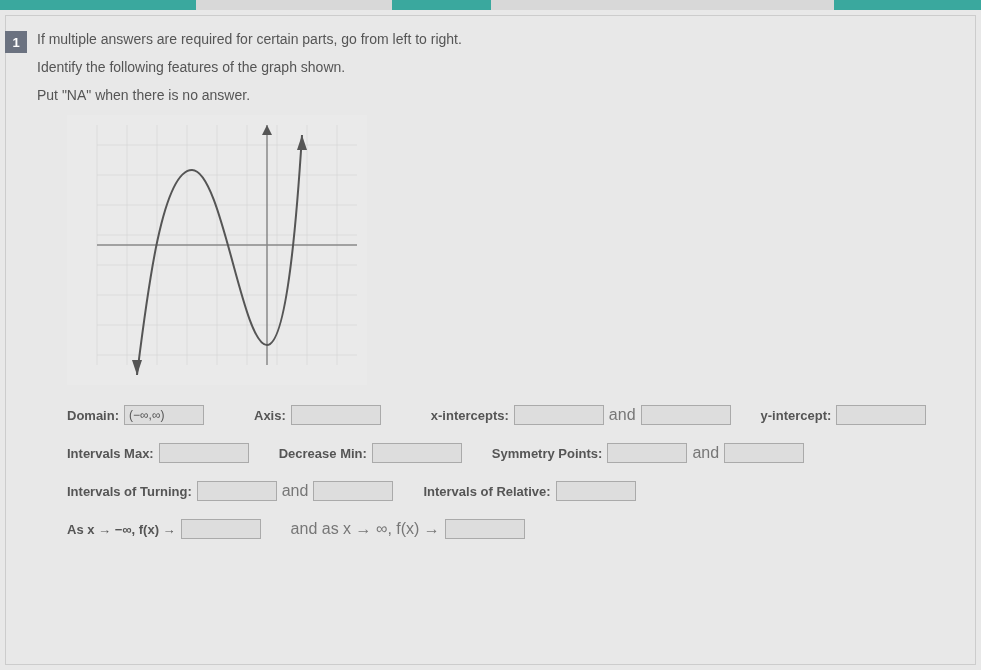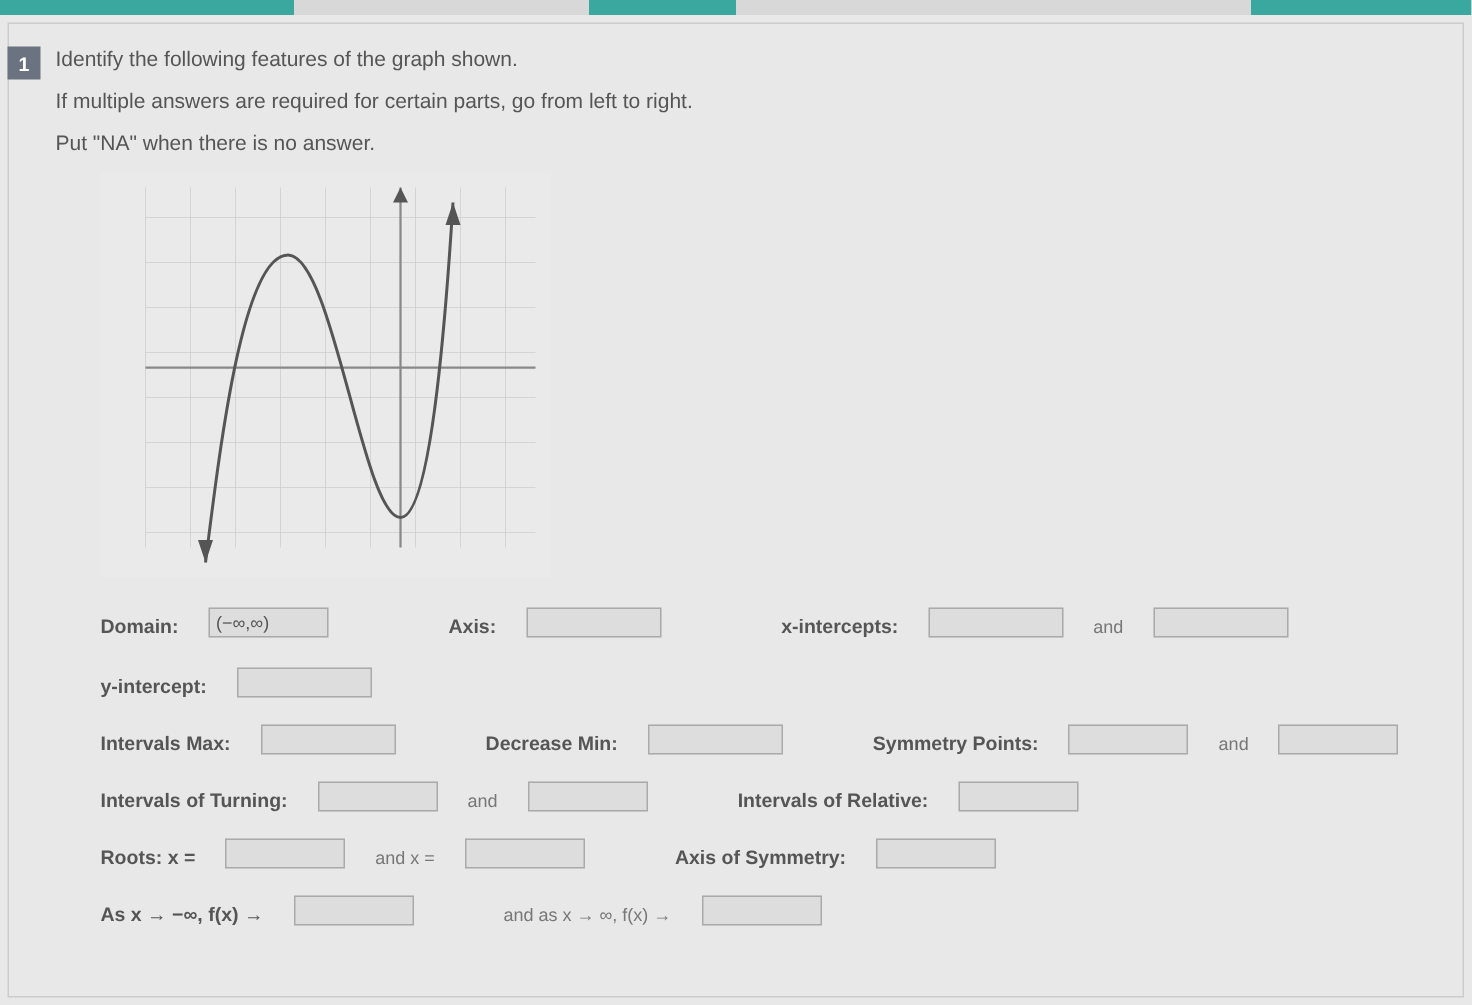--- a/index.html
+++ b/index.html
@@ -55,27 +55,27 @@
     .axis { stroke: #888; stroke-width: 1.5; }
     .curve { stroke: #555; stroke-width: 2; fill: none; }
     .arrow { fill: #555; }
     .answers {
       margin-left: 30px;
       font-size: 13px;
       color: #555;
     }
     .row {
       display: flex;
-      align-items: flex-end;
+      align-items: center;
       flex-wrap: wrap;
-      gap: 20px;
+      gap: 5px;
       margin-bottom: 18px;
     }
     .label { font-weight: bold; color: #555; white-space: nowrap; }
-    .sublabel { color: #777; font-size: 12px; white-space: nowrap; }
+    .sublabel { color: #777; font-size: 16px; white-space: nowrap; }
     input[type="text"] {
       border: 1px solid #aaa;
       background: #ddd;
       height: 20px;
       padding: 2px 4px;
       font-size: 12px;
       color: #555;
     }
     .w-md { width: 80px; }
     .w-lg { width: 90px; }
@@ -84,22 +84,22 @@
   </style>
 </head>
 <body>
 
 <div class="top-bar"></div>
 
 <div class="page">
   <div class="question-header">
     <div class="question-num">1</div>
     <div class="question-content">
+      <p class="q-line">If multiple answers are required for certain parts, go from left to right.</p>
       <p class="q-line">Identify the following features of the graph shown.</p>
-      <p class="q-line">If multiple answers are required for certain parts, go from left to right.</p>
       <p class="q-line">Put "NA" when there is no answer.</p>
 
       <div class="graph-area">
         <svg width="300" height="270" viewBox="0 0 300 270">
           <g>
             <line class="grid-line" x1="30" y1="10" x2="30" y2="250"></line>
             <line class="grid-line" x1="60" y1="10" x2="60" y2="250"></line>
             <line class="grid-line" x1="90" y1="10" x2="90" y2="250"></line>
             <line class="grid-line" x1="120" y1="10" x2="120" y2="250"></line>
             <line class="grid-line" x1="150" y1="10" x2="150" y2="250"></line>
@@ -158,29 +158,20 @@
         <div class="row">
           <span class="label">Intervals of Turning:</span>
           <input type="text" class="w-md" style="">
           <span class="sublabel">and</span>
           <input type="text" class="w-md" style="">
           <span class="spacer-sm"></span>
           <span class="label">Intervals of Relative:</span>
           <input type="text" class="w-md" style="">
         </div>
 
-        <div class="row">
-          <span class="label">Roots: x =</span>
-          <input type="text" class="w-md" style="">
-          <span class="sublabel">and x =</span>
-          <input type="text" class="w-md" style="">
-          <span class="spacer-sm"></span>
-          <span class="label">Axis of Symmetry:</span>
-          <input type="text" class="w-md" style="">
-        </div>
 
         <div class="row">
           <span class="label">As x → −∞, f(x) →</span>
           <input type="text" class="w-md" style="">
           <span class="spacer-sm"></span>
           <span class="sublabel">and as x → ∞,  f(x) →</span>
           <input type="text" class="w-md" style="">
         </div>
       </div>
     </div>

